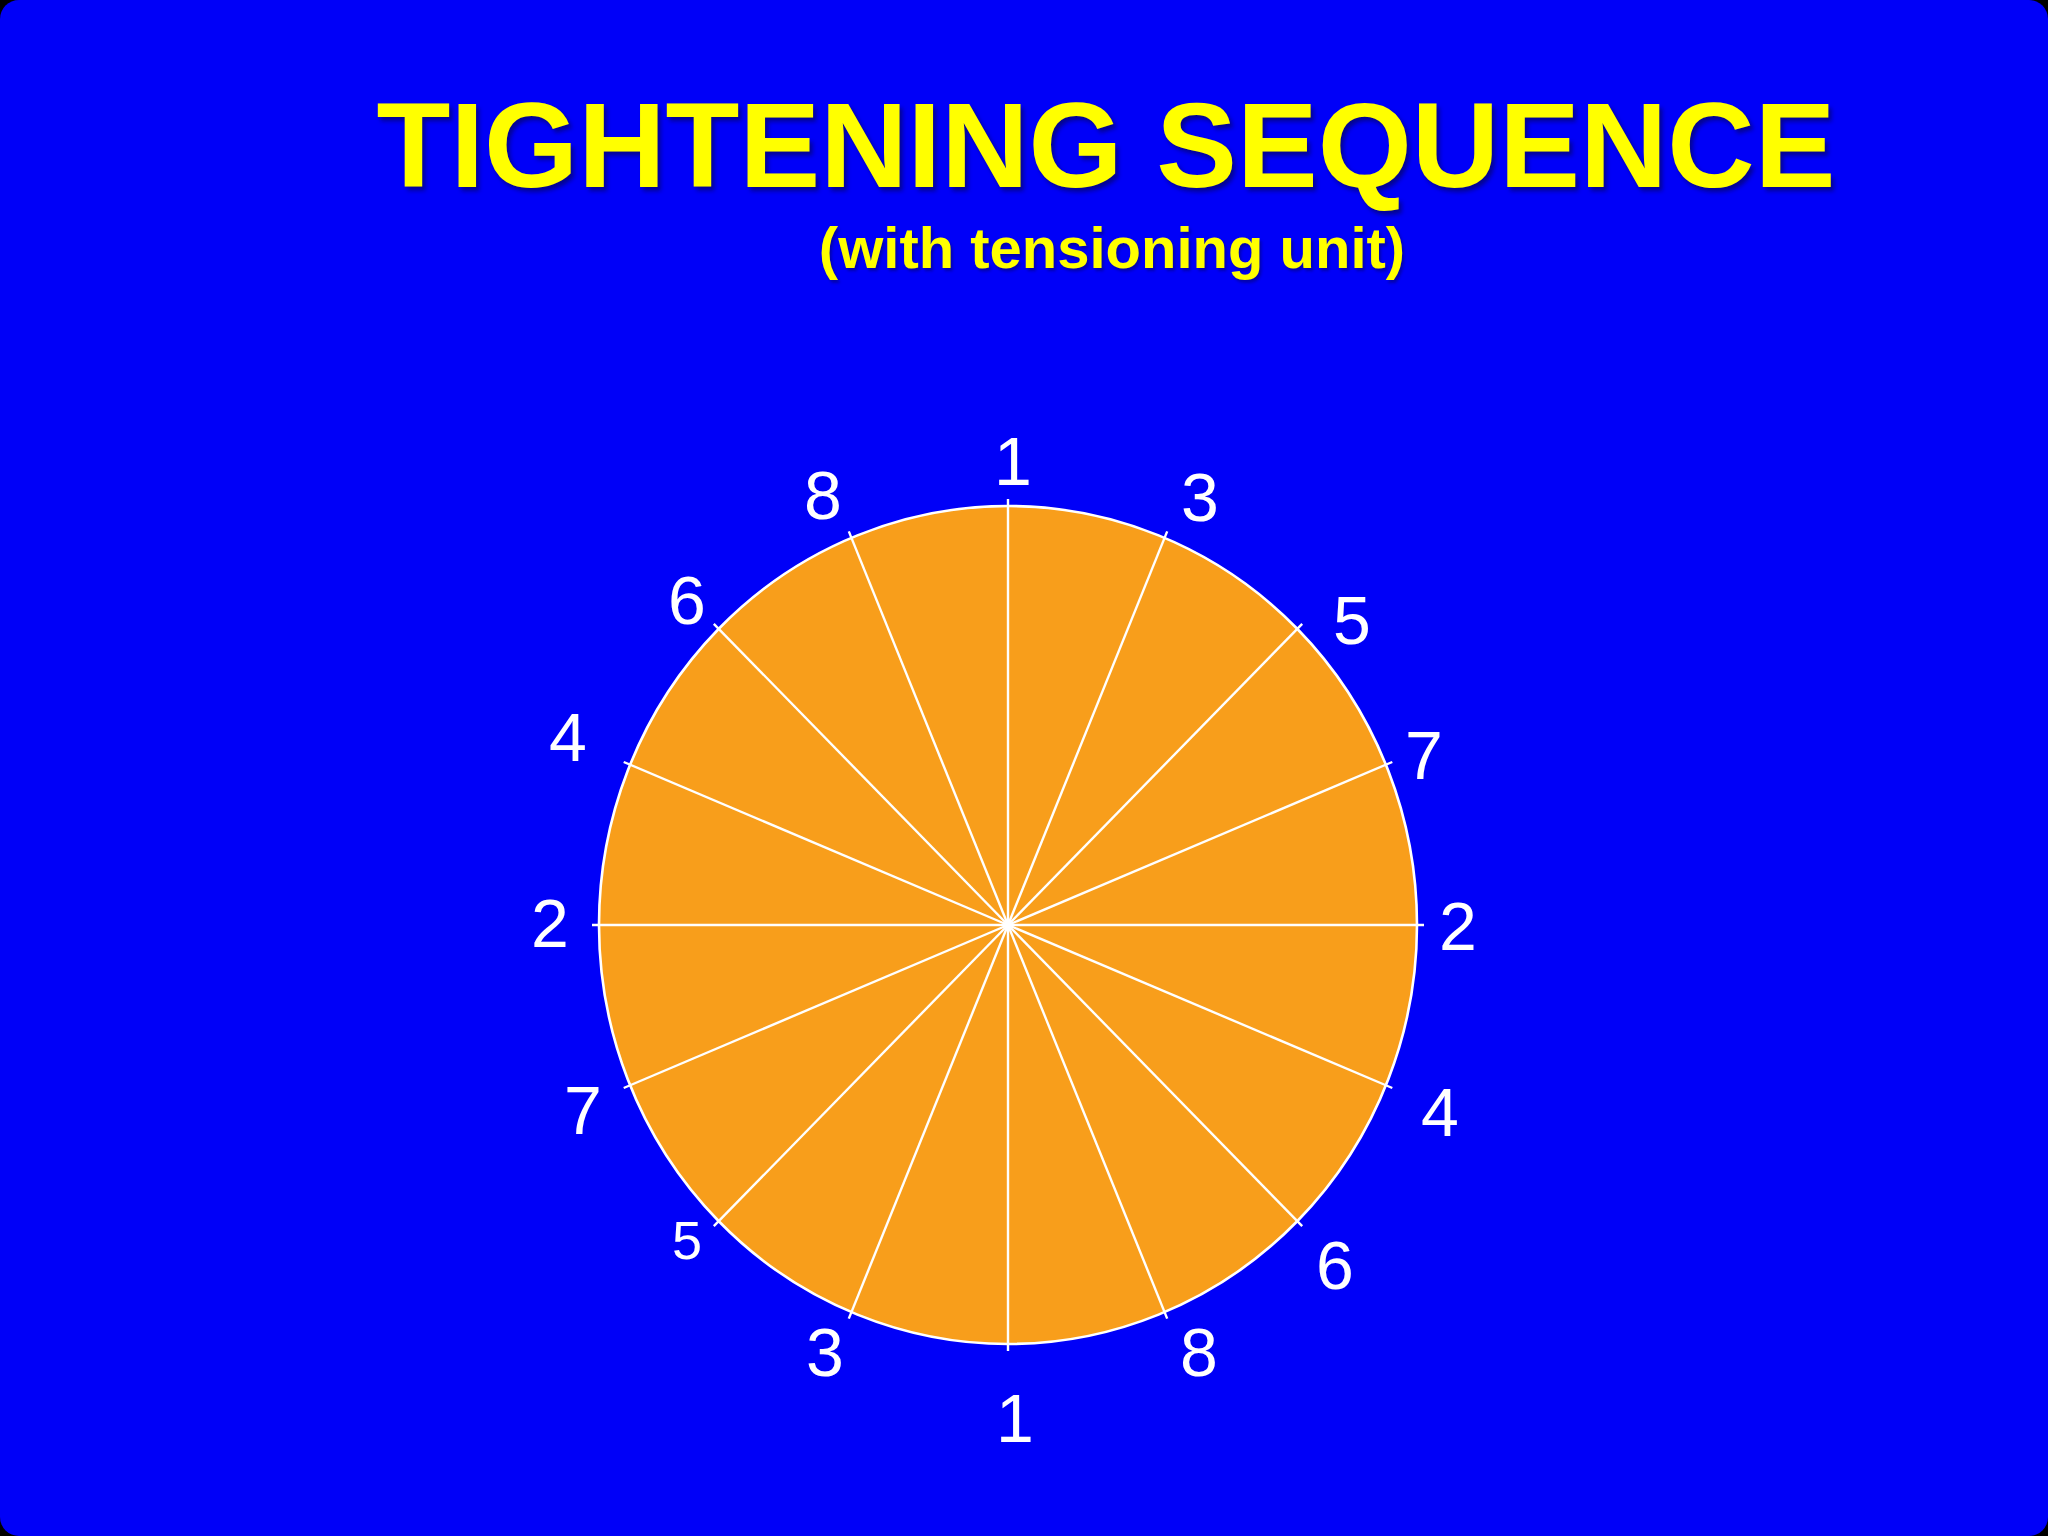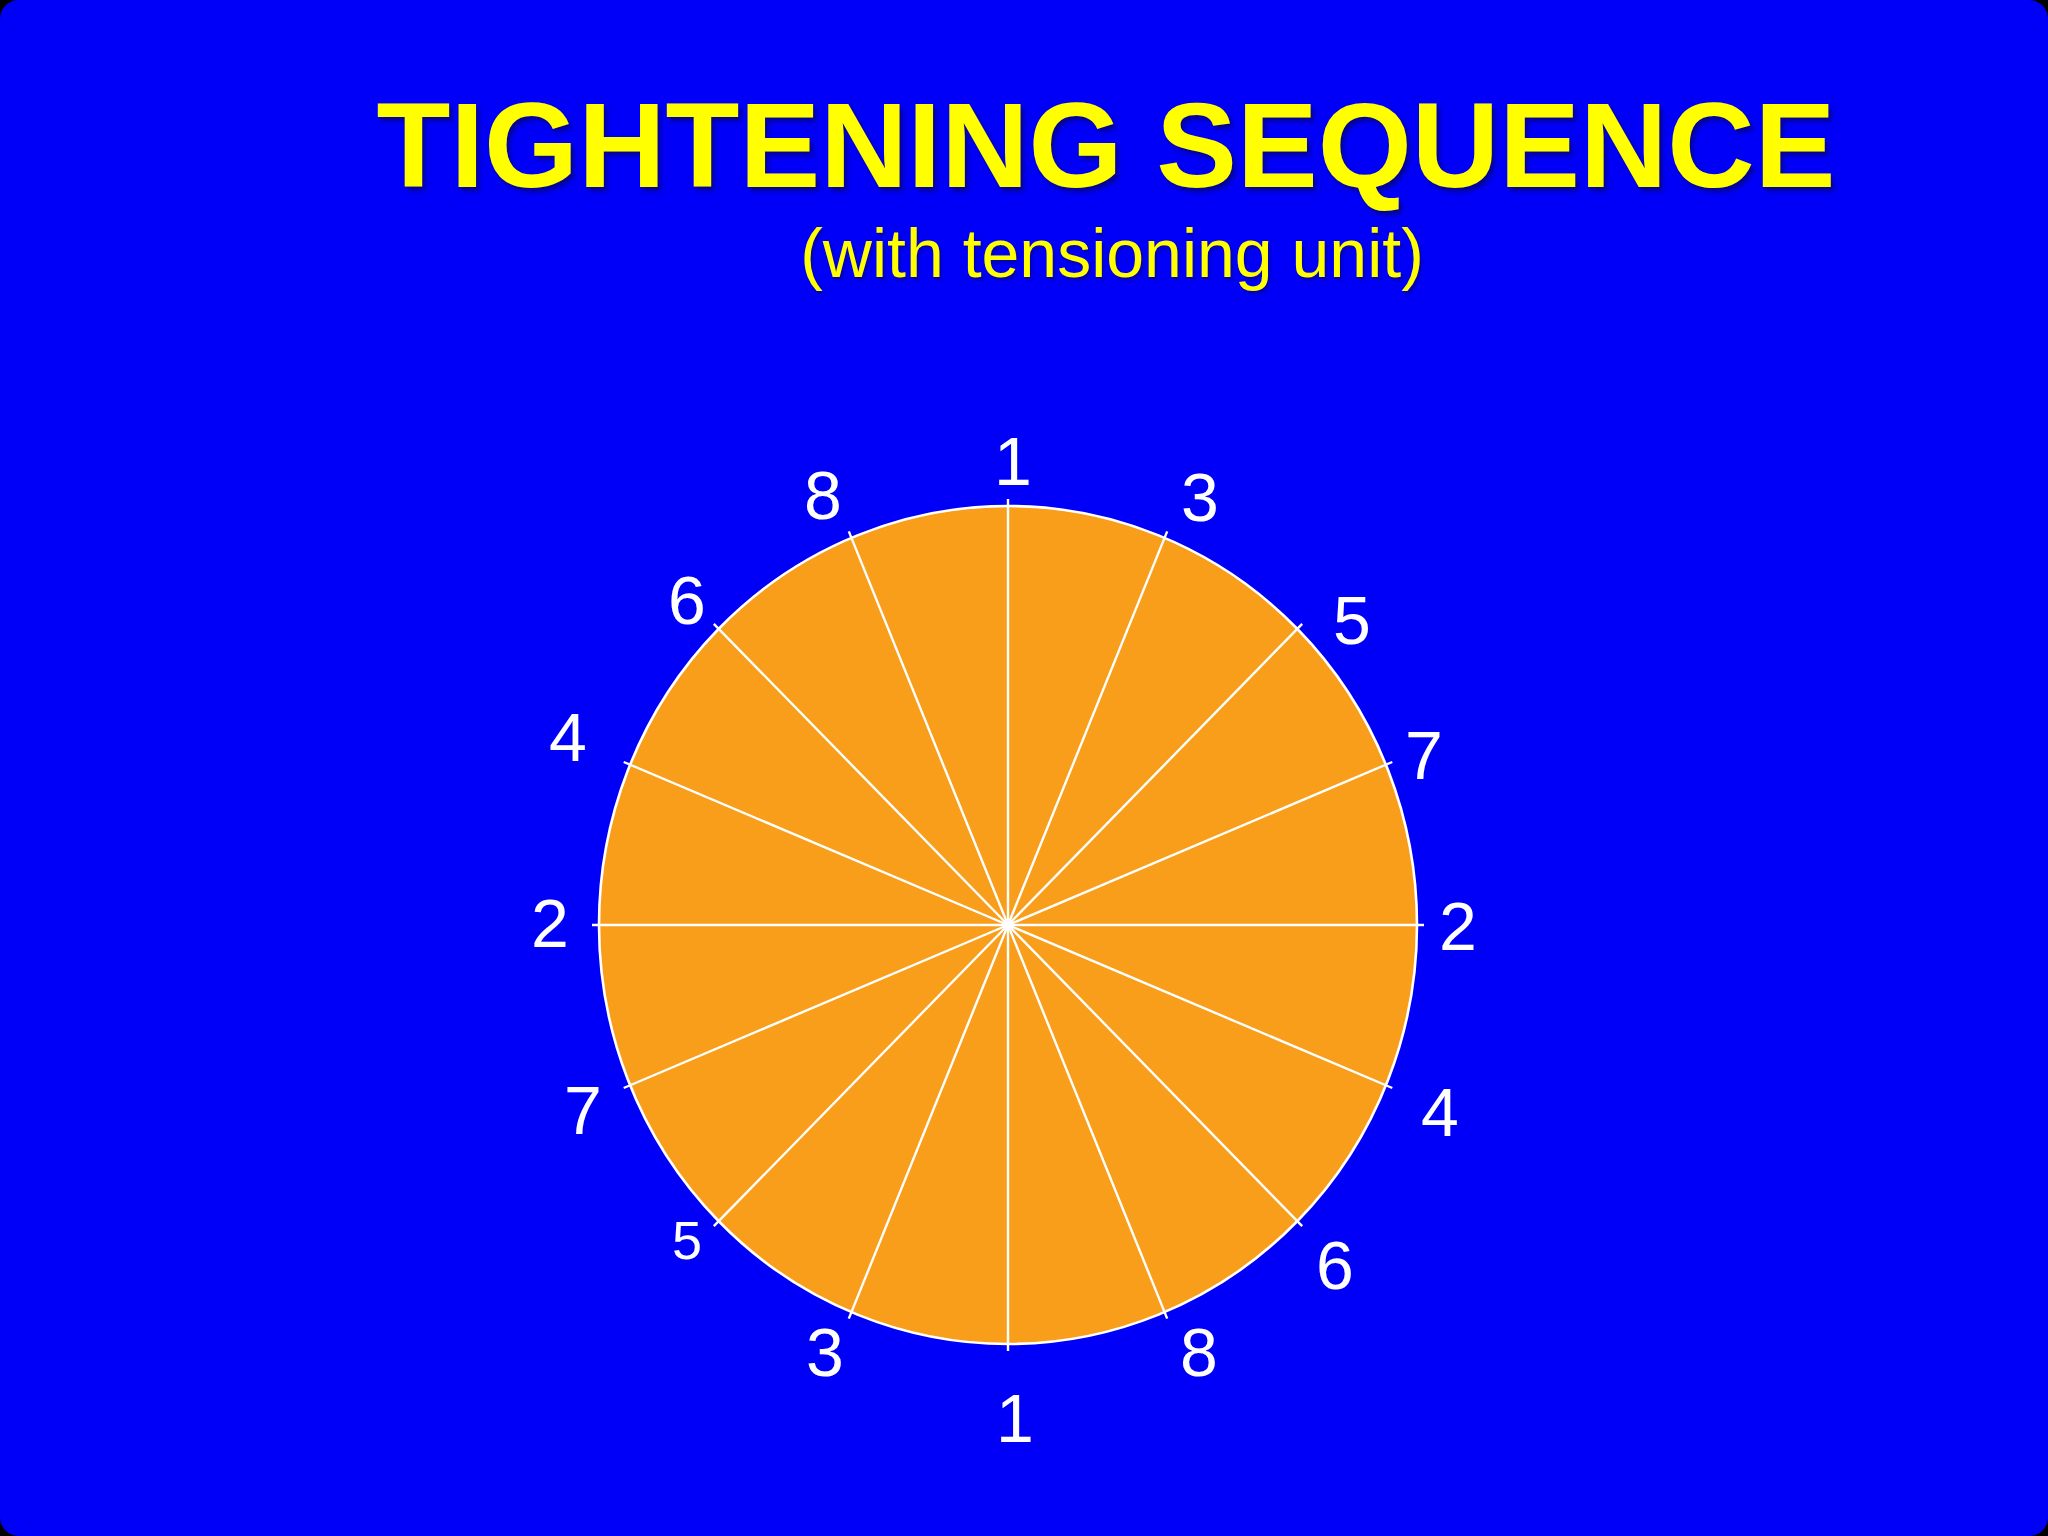--- a/index.html
+++ b/index.html
@@ -27,22 +27,22 @@
     white-space: nowrap;
     color: var(--title-color, #ffff00);
     text-shadow: 3px 4px 4px rgba(8, 8, 60, 0.55);
     letter-spacing: 0px;
   }
   .subtitle {
     position: absolute;
     left: 1112px;
     top: 216px;
     transform: translateX(-50%);
-    font-size: 68px;
-    font-weight: normal;
+    font-size: 58px;
+    font-weight: bold;
     line-height: 1.1;
     white-space: nowrap;
     color: var(--title-color, #ffff00);
     text-shadow: 2px 3px 3px rgba(8, 8, 60, 0.4);
   }
   svg.wheel {
     position: absolute;
     left: 0;
     top: 0;
   }

